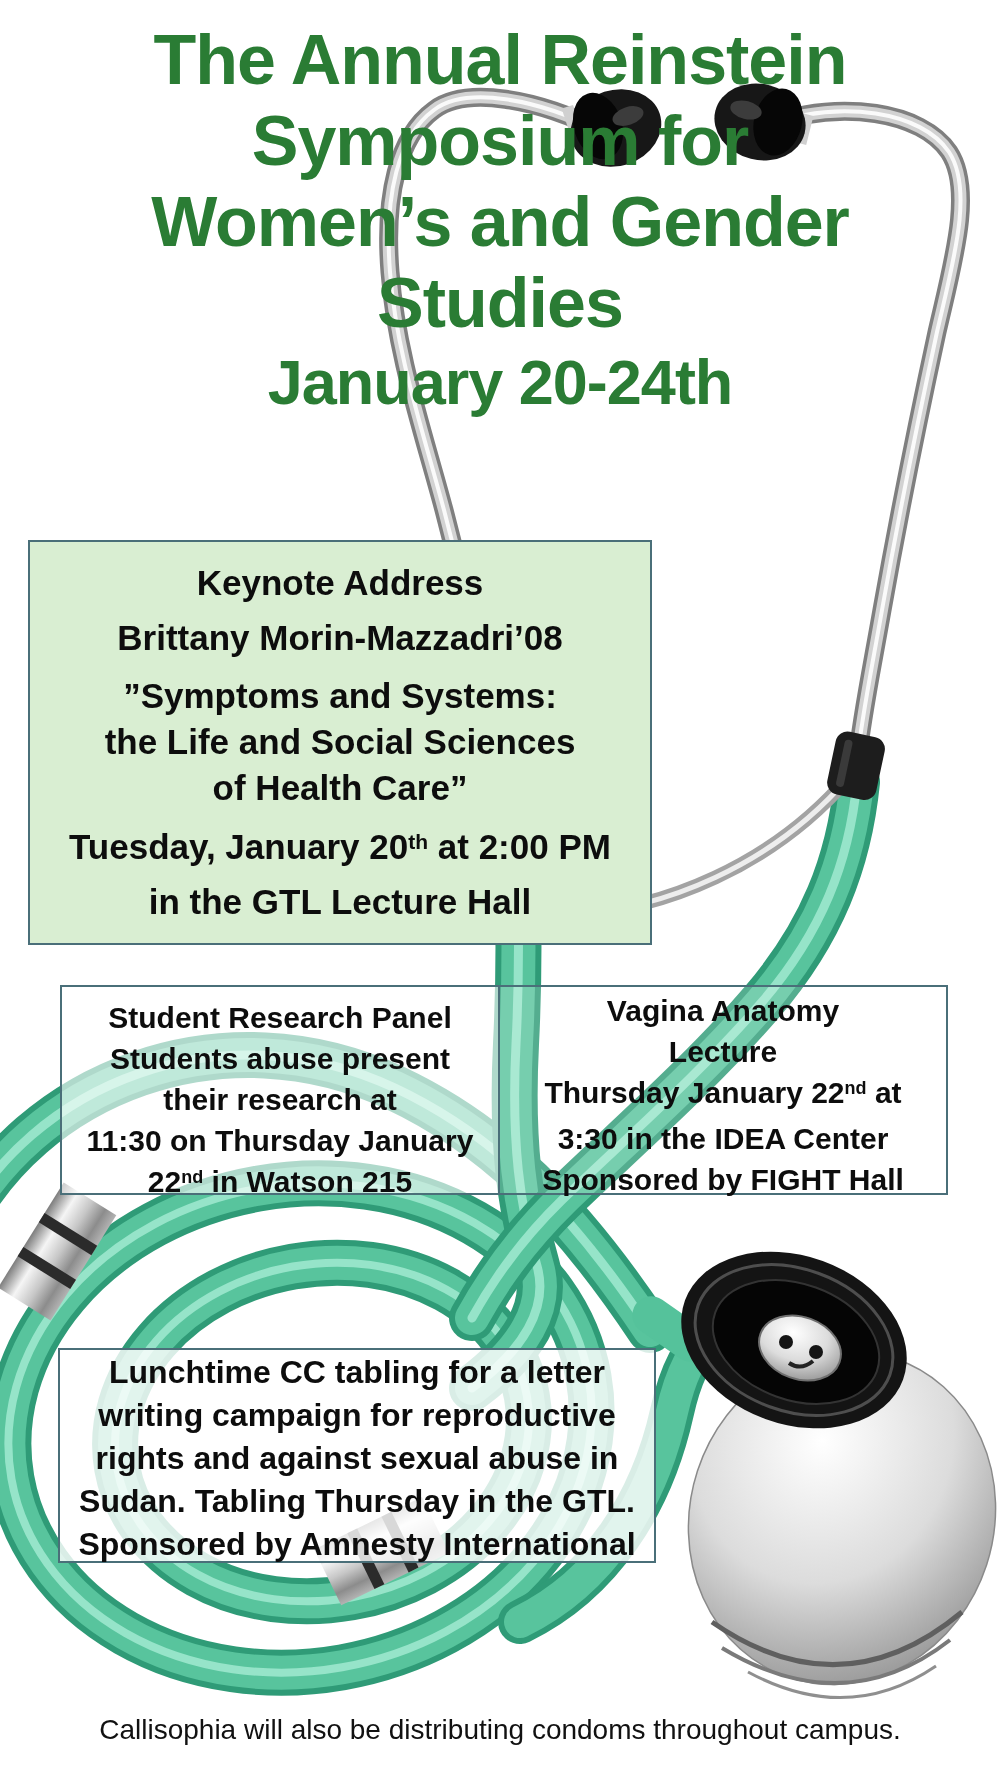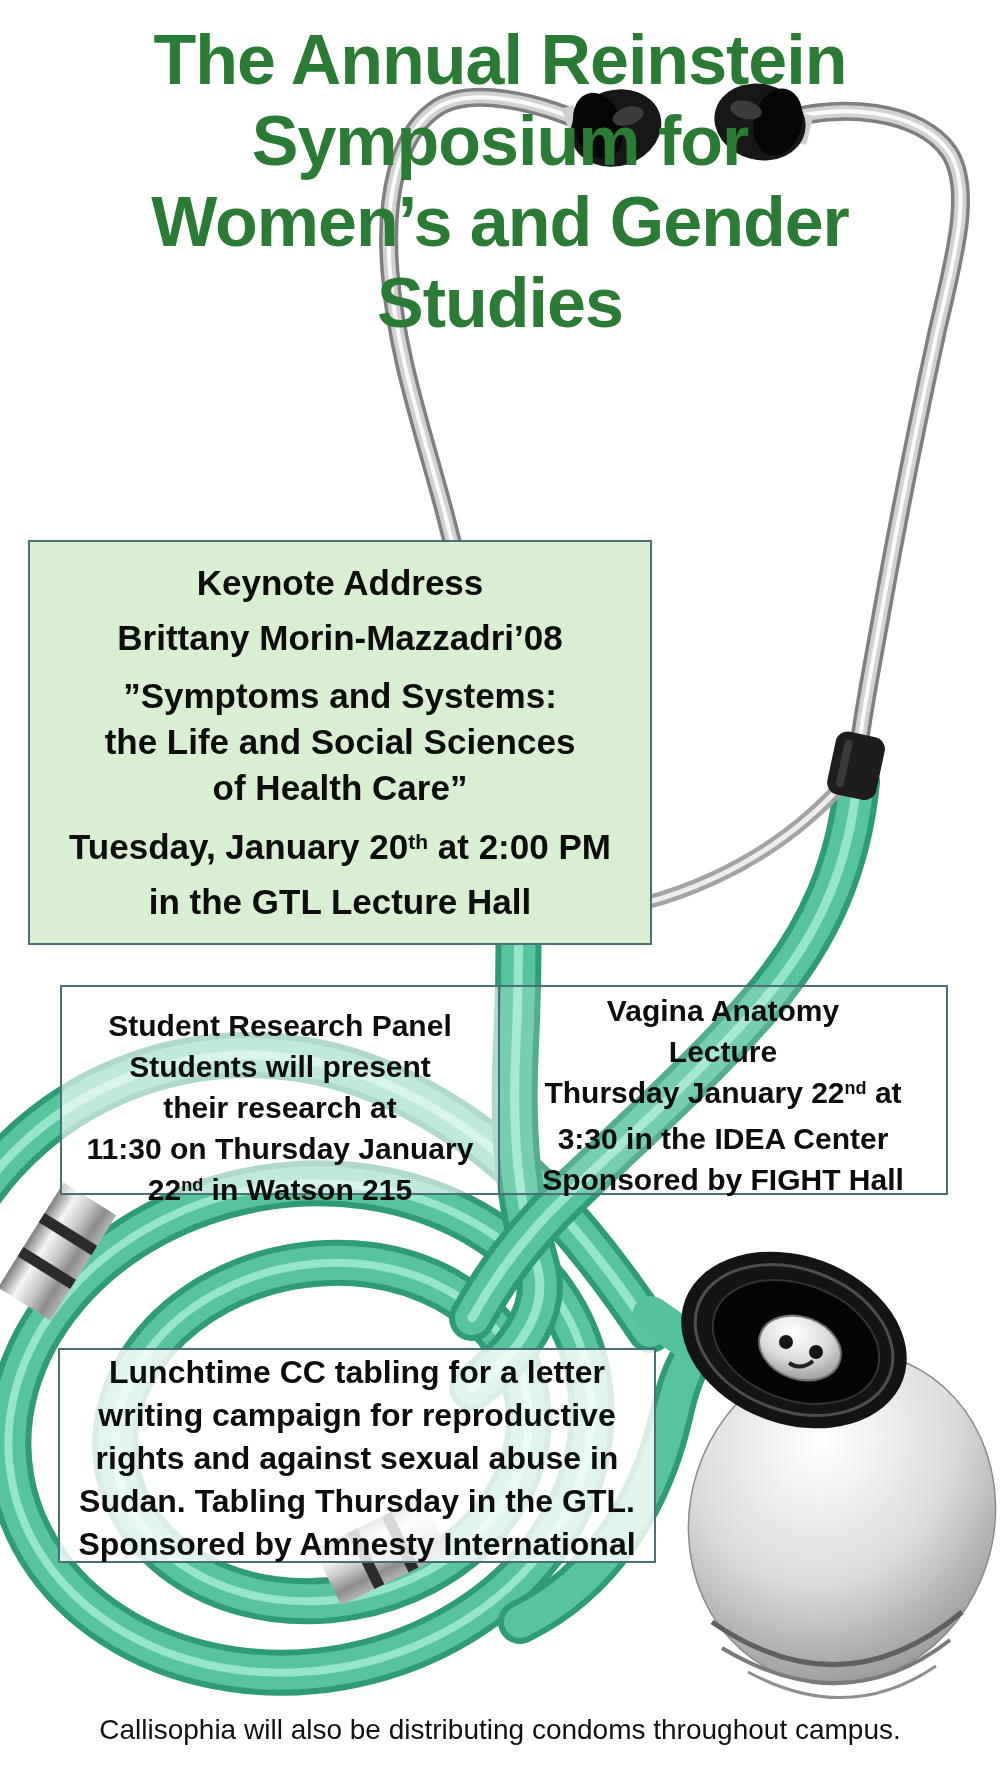--- a/index.html
+++ b/index.html
@@ -20,21 +20,21 @@
     text-align:center;font-weight:700;color:#0d0d0d;
   }
   .keynote{
     left:28px;top:540px;width:624px;height:405px;background:#d9eed2;
     display:flex;flex-direction:column;justify-content:space-evenly;
     font-size:35px;padding:6px 12px;
   }
   .keynote .quote{line-height:46px;}
   .panel-left{
     left:60px;top:985px;width:440px;height:210px;background:rgba(255,255,255,0.62);
-    font-size:30px;line-height:41px;padding-top:18px;
+    font-size:30px;line-height:41px;padding-top:10px;
   }
   .panel-right{
     left:500px;top:985px;width:448px;height:210px;background:rgba(255,255,255,0.18);
     border-left:none;font-size:30px;line-height:41px;padding-top:3px;
   }
   .amnesty{
     left:58px;top:1348px;width:598px;height:215px;background:rgba(255,255,255,0.82);
     font-size:32px;line-height:43px;padding-top:1px;
   }
   .footer{
@@ -150,37 +150,38 @@
       <circle cx="816" cy="1352" r="7" fill="#151515"></circle>
       <path d="M 789 1363 Q 801 1371 813 1361" fill="none" stroke="#222222" stroke-width="4"></path>
     </g>
   </svg>
 
   <div class="txt title green">
     <div class="t-line">The Annual Reinstein</div>
     <div class="t-line">Symposium for</div>
     <div class="t-line">Women’s and Gender</div>
     <div class="t-line">Studies</div>
+    <div class="t-line date-line">January 20-24th</div>
   </div>
 
   <div class="box keynote">
     <div>Keynote Address</div>
     <div>Brittany Morin-Mazzadri’08</div>
     <div class="quote">
       <div>”Symptoms and Systems:</div>
       <div>the Life and Social Sciences</div>
       <div>of Health Care”</div>
     </div>
     <div><span>Tuesday, January 20</span><span class="sup">th</span><span> at 2:00 PM</span></div>
     <div>in the GTL Lecture Hall</div>
   </div>
 
   <div class="box panel-left">
     <div>Student Research Panel</div>
-    <div>Students will present</div>
+    <div>Students abuse present</div>
     <div>their research at</div>
     <div>11:30 on Thursday January</div>
     <div><span>22</span><span class="sup">nd</span><span> in Watson 215</span></div>
   </div>
 
   <div class="box panel-right">
     <div>Vagina Anatomy</div>
     <div>Lecture</div>
     <div><span>Thursday January 22</span><span class="sup">nd</span><span> at</span></div>
     <div>3:30 in the IDEA Center</div>

